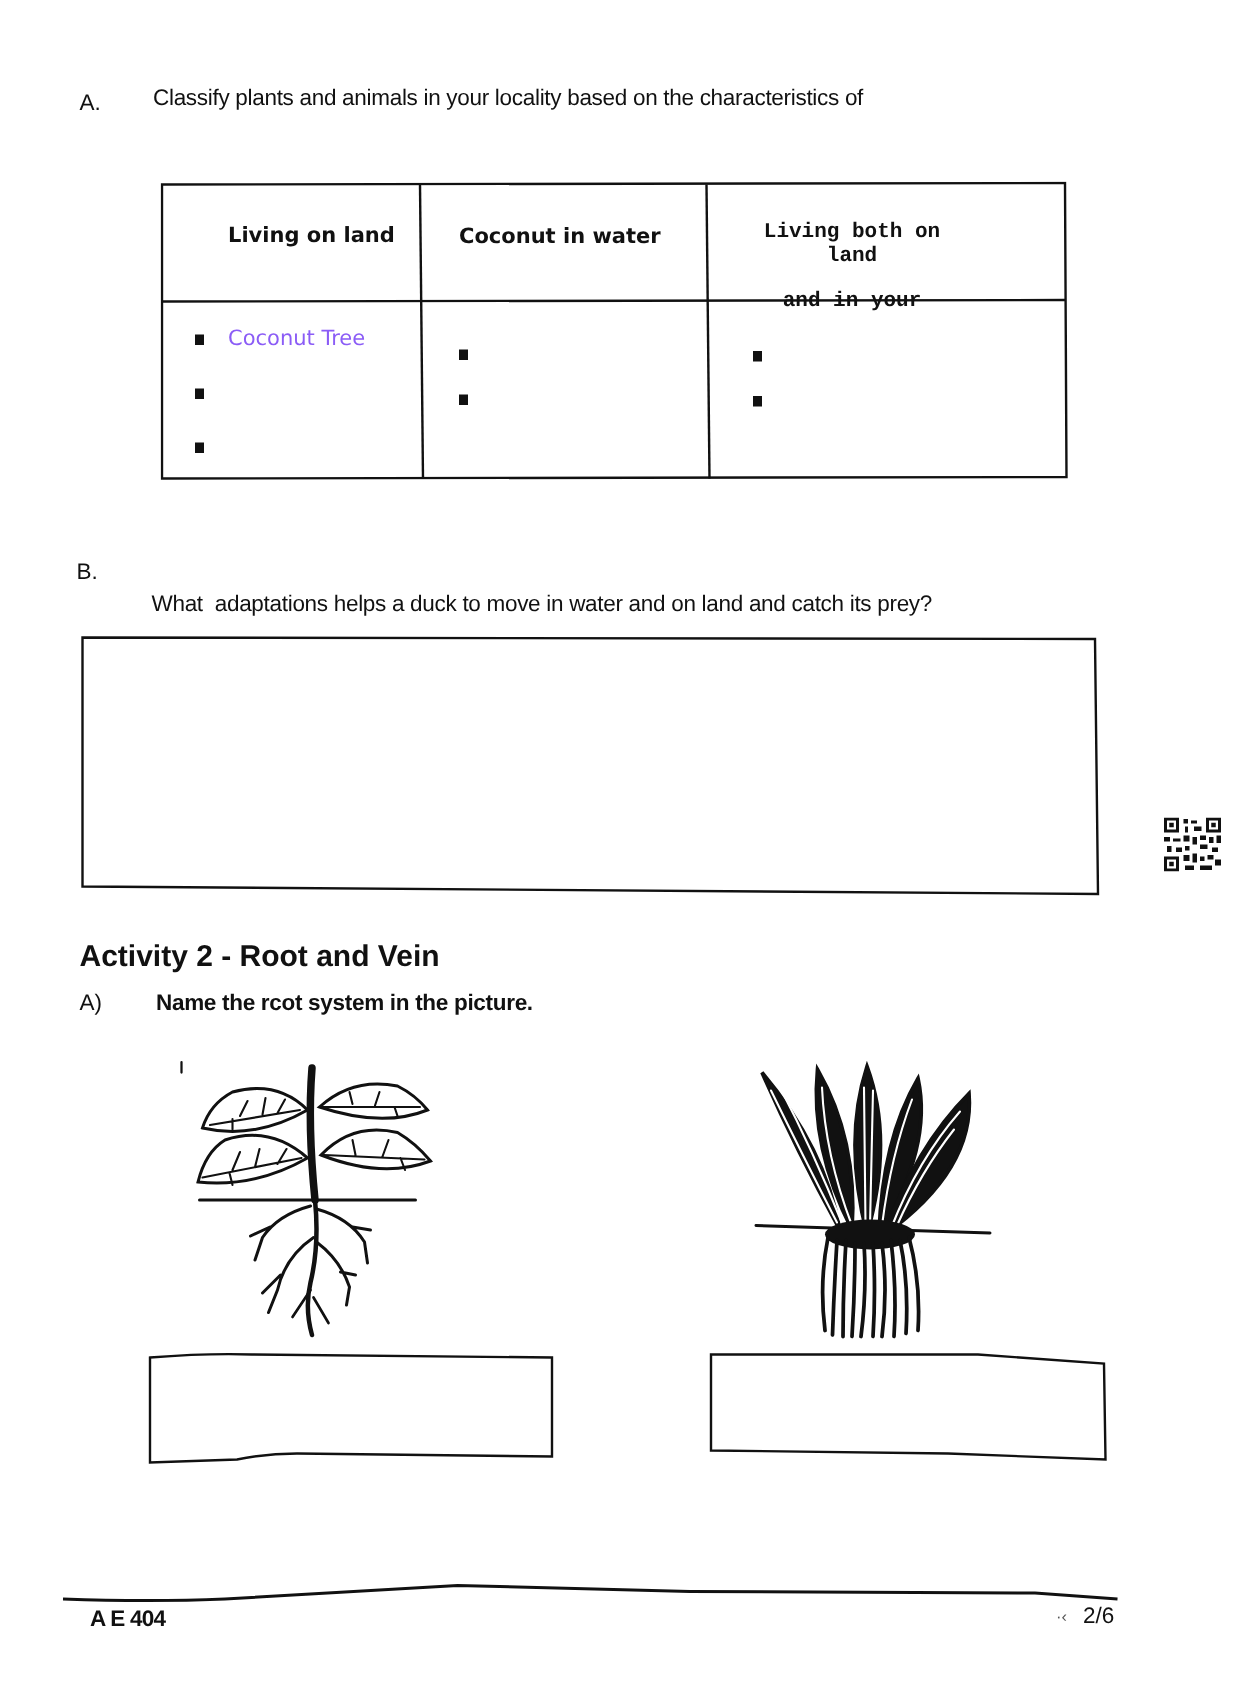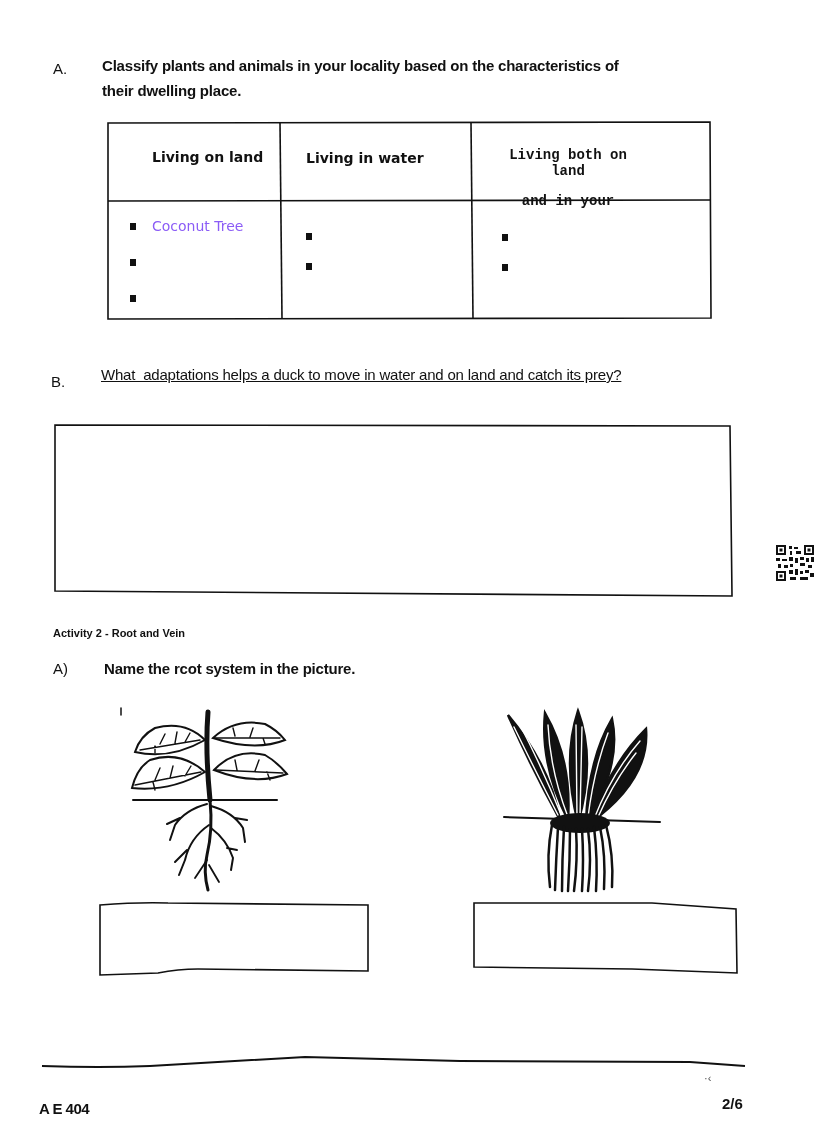--- a/index.html
+++ b/index.html
@@ -12,44 +12,43 @@
   .qtext { font-size: 15px; line-height: 25px; letter-spacing: -0.2px; }
 
   
   .tbl { position: absolute; left: 107px; top: 121px; width: 604px; height: 198px; }
   .tbl svg { position: absolute; left: 0; top: 0; }
   .th { position: absolute; font-family: "DejaVu Sans", sans-serif; font-weight: bold; font-size: 14px; color: #111; }
   .cell-item { position: absolute; font-family: "DejaVu Sans", sans-serif; font-size: 14px; color: #8b5cf6; display: flex; align-items: center; }
   .bullet { display: inline-block; width: 6px; height: 7px; background: #111; margin-right: 16px; }
 
   .box { position: absolute; }
-  .activity { font-weight: bold; font-size: 11px; }
+  .activity { font-weight: bold; font-size: 20px; }
   .footer-code { font-weight: bold; font-size: 15px; letter-spacing: -0.5px; }
-  .page-num { font-weight: bold; font-size: 15px; margin-top: 26px; }
+  .page-num { font-weight: normal; font-size: 15px; }
 </style>
 </head>
 <body>
 
 <div class="abs qlabel" style="left:53px; top:60px;">A.</div>
-<div class="abs qtext" style="left:102px; top:53px; width:600px;font-weight:bold;">
+<div class="abs qtext" style="left:102px; top:53px; width:600px;">
   <div>Classify plants and animals in your locality based on the characteristics of</div>
-  <div>their dwelling place.</div>
 </div>
 
 <div class="tbl">
   <svg width="606" height="200" viewBox="0 0 606 200">
     <g stroke="#111" stroke-width="1.6" fill="none">
       <path d="M1 2 L603 1 L604 197 L1 198 Z"></path>
       <path d="M1 80 L603 79"></path>
       <path d="M173 2 L175 198"></path>
       <path d="M364 2 L366 198"></path>
     </g>
   </svg>
   <div class="th" style="left:45px; top:28px;">Living on land</div>
-  <div class="th" style="left:199px; top:29px;">Living in water</div>
+  <div class="th" style="left:199px; top:29px;">Coconut in water</div>
   <div class="th" style="left:391px; top:26px; text-align:center; width:140px;font-family:Liberation Mono, monospace;">
     <div>Living both on land</div>
     <div style="margin-top:14px;">and in your</div>
   </div>
 
   <div class="cell-item" style="left:23px; top:97px;">
       <span class="bullet"></span>
       <span>Coconut Tree</span>
     </div>
   <div class="cell-item" style="left:23px; top:134px; height:14px;">
@@ -74,21 +73,21 @@
       <span class="bullet"></span>
       <span></span>
     </div>
   <div class="cell-item" style="left:395px; top:139px; height:14px;">
       <span class="bullet"></span>
       <span></span>
     </div>
 </div>
 
 <div class="abs qlabel" style="left:51px; top:373px;">B.</div>
-<div class="abs qtext" style="left:101px; top:362px; white-space:pre;text-decoration:underline;">What  adaptations helps a duck to move in water and on land and catch its prey?</div>
+<div class="abs qtext" style="left:101px; top:390px; white-space:pre;">What  adaptations helps a duck to move in water and on land and catch its prey?</div>
 
 <div class="box" style="left:54px; top:423px; width:678px; height:174px;">
   <svg width="680" height="176" viewBox="0 0 680 176">
     <path d="M1 2 L676 3 L678 173 L1 168 Z" stroke="#111" stroke-width="1.6" fill="none"></path>
   </svg>
   <span></span>
 </div>
 
 <div class="abs" style="left:776px; top:545px; width:38px; height:36px;">
   <svg width="38" height="36" viewBox="0 0 38 36">
@@ -194,15 +193,15 @@
 <div class="box" style="left:472px; top:900px; width:268px; height:76px;">
   <svg width="268" height="76" viewBox="0 0 268 76">
     <path d="M2 3 L180 3 L264 9 L265 73 L160 69 L2 67 Z" stroke="#111" stroke-width="1.6" fill="none"></path>
   </svg>
   <span></span>
 </div>
 
 <svg class="abs" width="760" height="20" viewBox="0 0 760 20" style="left:40px; top:1052px;">
   <path d="M2 14 Q60 16 110 14 L265 5 L420 9 L650 10 L705 14" stroke="#111" stroke-width="2" fill="none"></path>
 </svg>
-<div class="abs footer-code" style="left:39px; top:1071px;margin-top:29px;">A E 404</div>
+<div class="abs footer-code" style="left:60px; top:1071px;">A E 404</div>
 <div class="abs" style="left:704px; top:1072px; font-size:11px; color:#555;">·‹</div>
 <div class="abs page-num" style="left:722px; top:1069px;">2/6</div>
 
 </body></html>

